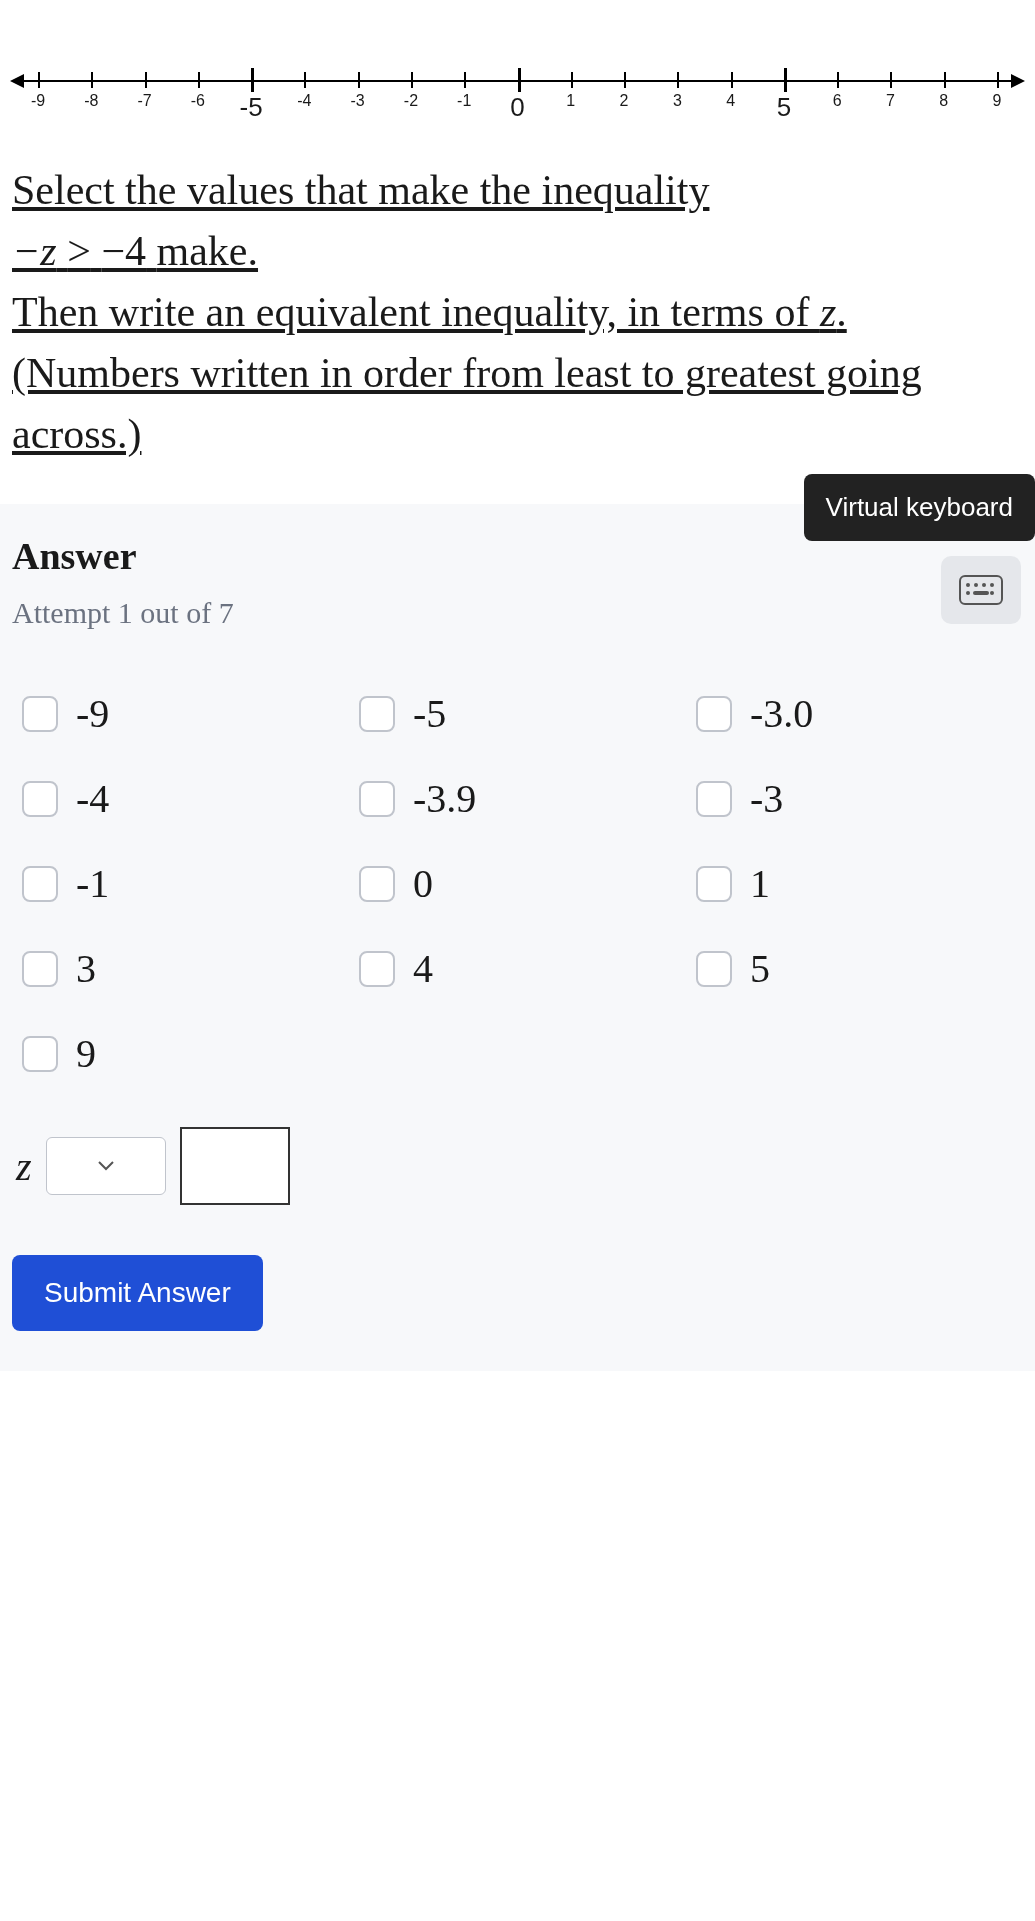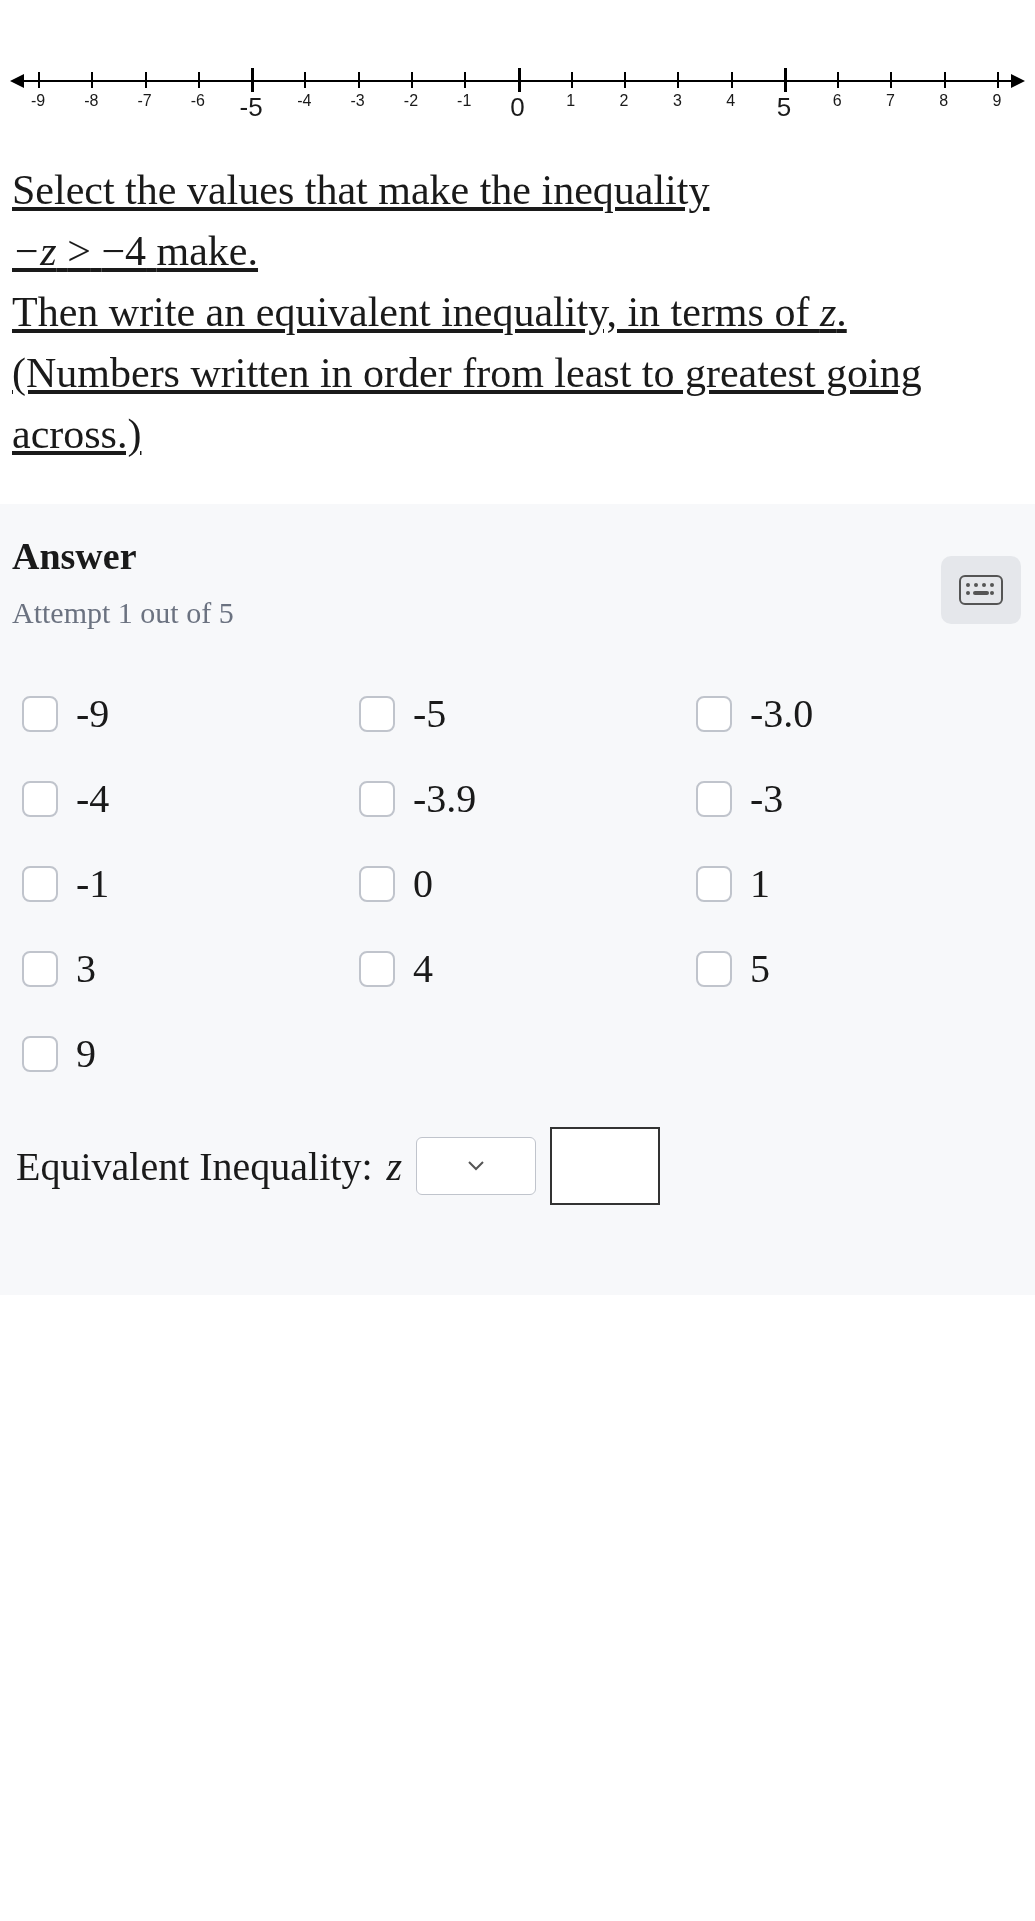--- a/index.html
+++ b/index.html
@@ -211,35 +211,38 @@
   <span class="math-var">−z</span>
   <span>&gt;</span>
   <span>−4</span>
   <span> make.</span><br>
   <span>Then write an equivalent inequality, in terms of </span><span class="math-var">z</span><span>.</span><br>
   <span>(Numbers written in order from least to greatest going across.)</span>
 </div>
 
 <div class="answer-section">
 
+  <div class="vk-tooltip">
+    <span>Virtual keyboard</span>
+  </div>
   <div class="vk-button">
     <svg viewBox="0 0 44 30">
       <rect x="1" y="1" width="42" height="28" rx="5" fill="none" stroke="#555" stroke-width="2"></rect>
       <circle cx="9" cy="10" r="2" fill="#555"></circle>
         <circle cx="17" cy="10" r="2" fill="#555"></circle>
       <circle cx="25" cy="10" r="2" fill="#555"></circle>
         <circle cx="33" cy="10" r="2" fill="#555"></circle>
       <circle cx="9" cy="18" r="2" fill="#555"></circle>
         <circle cx="33" cy="18" r="2" fill="#555"></circle>
       <rect x="14" y="16" width="16" height="4" rx="2" fill="#555"></rect>
     </svg>
   </div>
 
   <div class="answer-title">Answer</div>
-  <div class="attempt">Attempt 1 out of 5</div>
+  <div class="attempt">Attempt 1 out of 7</div>
 
   <div class="options-grid" id="options">
       <label class="opt">
         <input type="checkbox" style="">
         <span>-9</span>
       </label>
       <label class="opt">
         <input type="checkbox" style="">
         <span>-5</span>
       </label>
@@ -283,23 +286,25 @@
         <input type="checkbox" style="">
         <span>5</span>
       </label>
       <label class="opt">
         <input type="checkbox" style="">
         <span>9</span>
       </label>
     </div>
 
   <div class="equiv-row">
-    <span>Equivalent Inequality: </span>
     <span class="math-var">z</span>
     <div class="select-box">
       <svg width="18" height="12" viewBox="0 0 18 12">
         <path d="M2 2 L9 9 L16 2" stroke="#555" stroke-width="2" fill="none"></path>
       </svg>
     </div>
     <div class="num-box"></div>
   </div>
 
+  <button class="submit-btn">
+    <span>Submit Answer</span>
+  </button>
 </div>
 
 </body></html>

